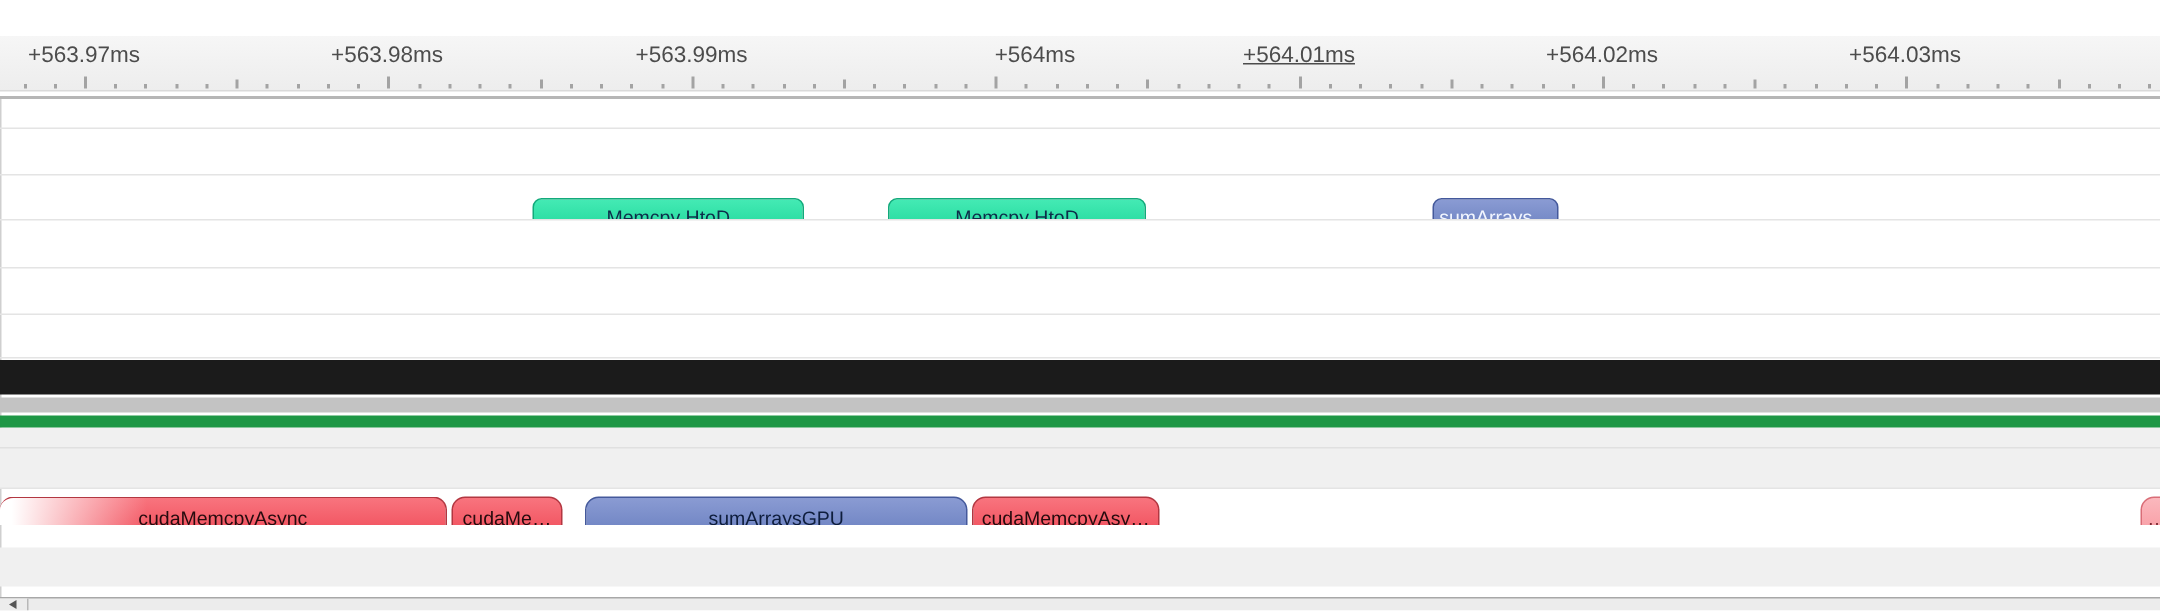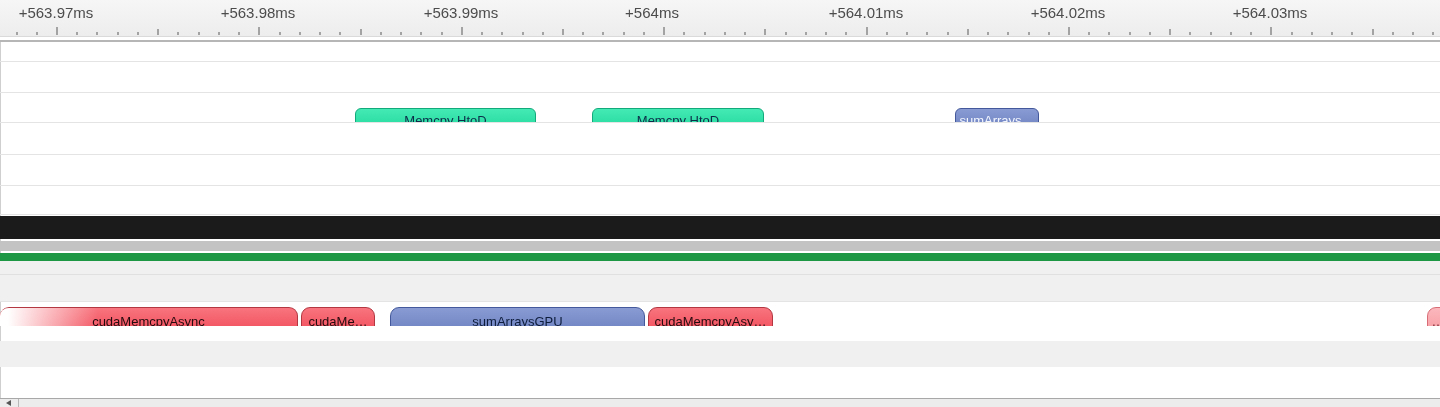--- a/index.html
+++ b/index.html
@@ -1,17 +1,17 @@
 <!DOCTYPE html>
 <html><head>
 <meta charset="utf-8">
 <style>
   html,body{margin:0;padding:0;width:1440px;height:407px;overflow:hidden;
     font-family:"Liberation Sans",sans-serif;background:#ffffff;position:relative;}
-  .stage{position:absolute;inset:0;}
+  .stage{position:absolute;inset:0;margin-top:24px;}
   
   .ruler{position:absolute;top:0;left:0;right:0;height:36px;
     background:linear-gradient(#f6f6f6,#ededed);border-bottom:1px solid #dadada;}
   .ruler-label{position:absolute;top:4px;transform:translateX(-50%);
     font-size:15px;color:#4c4c4c;white-space:nowrap;}
   .tick{position:absolute;bottom:1px;width:2px;background:#a3a3a3;}
   .tick-major{height:8px;}
   .tick-mid{height:6px;}
   .tick-minor{height:3px;}
   .pane-top-border{position:absolute;top:40px;left:0;right:0;height:2px;background:#b6b6b6;}
@@ -43,22 +43,22 @@
 </head>
 <body>
 
 <div class="stage">
 
   <div class="ruler">
     <div>
         <div class="ruler-label" style="left: 56px;">+563.97ms</div>
         <div class="ruler-label" style="left: 258px;">+563.98ms</div>
         <div class="ruler-label" style="left: 461px;">+563.99ms</div>
-        <div class="ruler-label" style="left: 652px; text-align: right;">+564ms</div>
-        <div class="ruler-label" style="left: 866px;">+564.01ms</div>
+        <div class="ruler-label" style="left: 690px; text-align: right;">+564ms</div>
+        <div class="ruler-label" style="left: 866px; text-decoration: underline;">+564.01ms</div>
         <div class="ruler-label" style="left: 1068px;">+564.02ms</div>
         <div class="ruler-label" style="left: 1270px;">+564.03ms</div>
       </div>
     <div>
         <div class="tick tick-minor" style="left: 15.52px;"></div>
         <div class="tick tick-minor" style="left: 35.76px;"></div>
         <div class="tick tick-major" style="left: 56px;"></div>
         <div class="tick tick-minor" style="left: 76.24px;"></div>
         <div class="tick tick-minor" style="left: 96.48px;"></div>
         <div class="tick tick-minor" style="left: 116.72px;"></div>

